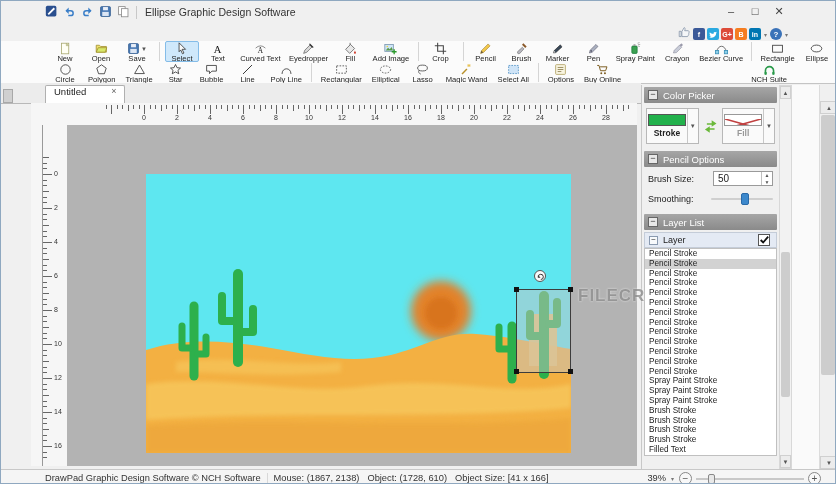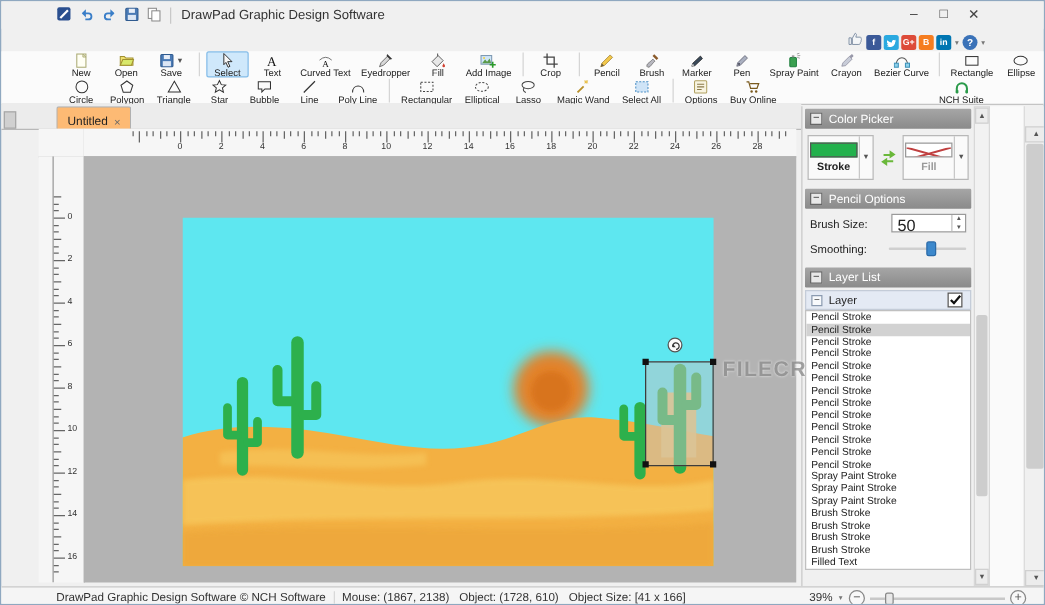--- a/index.html
+++ b/index.html
@@ -34,23 +34,23 @@
   .tbtn{display:flex;flex-direction:column;align-items:center;justify-content:flex-start;
      padding:0 3px;min-width:26px;border:1px solid transparent;border-radius:2px;margin:0 1px;}
   .tbtn.active{background:#cfe8fb;border:1px solid #84bce8;}
   .ticon{height:13px;display:flex;align-items:center;}
   .tlabel{font-size:7.6px;color:#222;white-space:nowrap;line-height:8px;}
   .tgsep{width:1px;background:#d5d5d5;margin:1px 4px;}
   .ddc{font-size:6px;color:#555;margin-left:1px;}
   .suitebtn{margin-left:auto;margin-right:44px;}
   
   .tabbar{left:0;top:82px;width:640px;height:20px;background:#ececec;border-bottom:1px solid #b8b8b8;}
-  .tab{position:absolute;left:44px;top:2px;height:17px;padding:0 8px;background:#fdba74;
+  .tab{position:absolute;left:44px;top:2px;height:17px;padding:0 8px;background:#ffffff;
      border:1px solid #b0b0b0;border-bottom:none;border-radius:2px 2px 0 0;
-     display:flex;align-items:flex-end;gap:5px;font-size:9.5px;color:#222;}
+     display:flex;align-items:flex-start;gap:25px;font-size:9.5px;color:#222;}
   .tabclose{font-size:9px;color:#666;}
   .tabcorner{position:absolute;left:2px;top:6px;width:8px;height:12px;background:#d0d0d0;border:1px solid #a8a8a8;}
   
   .corner{left:30px;top:102px;width:36px;height:22px;background:#f6f6f6;border-right:1px solid #c0c0c0;border-bottom:1px solid #b0b0b0;}
   .hruler{left:66px;top:102px;width:570px;height:22px;background:#f6f6f6;border-bottom:1px solid #b0b0b0;overflow:hidden;}
   .vruler{left:30px;top:124px;width:36px;height:341px;background:#f6f6f6;border-right:1px solid #b0b0b0;overflow:hidden;}
   .htick{position:absolute;top:2px;width:1px;background:#666;}
   .vtick{position:absolute;left:12px;height:1px;background:#666;}
   .hlab{position:absolute;top:11px;width:16px;text-align:center;font-size:7px;color:#333;}
   .vlab{position:absolute;left:23px;width:12px;font-size:7px;color:#333;}
@@ -72,21 +72,21 @@
   .collapsebox{width:10px;height:10px;background:#e8e8e8;border:1px solid #666;color:#333;font-size:9px;
      line-height:7px;text-align:center;box-sizing:border-box;}
   .cpbody{display:flex;align-items:center;gap:4px;padding:5px 4px;}
   .swatchbtn{width:56px;height:34px;background:#fafafa;border:1px solid #b8b8b8;display:flex;}
   .swmain{flex:1;display:flex;flex-direction:column;align-items:center;justify-content:center;gap:2px;}
   .swrect{width:38px;height:12px;box-sizing:border-box;border:1px solid #555;}
   .swlabel{font-size:8.5px;color:#222;font-weight:bold;}
   .swdd{width:10px;border-left:1px solid #c8c8c8;display:flex;align-items:center;justify-content:center;font-size:6px;color:#555;}
   .porow{display:flex;align-items:center;padding:4px 6px 2px 6px;font-size:9px;color:#222;}
   .spin{margin-left:auto;width:60px;height:15px;background:#fff;border:1px solid #9a9a9a;display:flex;box-sizing:border-box;}
-  .spinval{flex:1;font-size:13px;padding:1px 0 0 4px;}
+  .spinval{flex:1;font-size:10px;padding:1px 0 0 4px;}
   .spinarrows{width:10px;border-left:1px solid #c0c0c0;display:flex;flex-direction:column;}
   .spinarrows span{flex:1;font-size:5px;color:#555;text-align:center;line-height:6px;}
   .slider{margin-left:auto;width:62px;height:14px;position:relative;}
   .slidertrack{position:absolute;left:0;right:0;top:6px;height:2px;background:#cfcfcf;border-radius:1px;}
   .sliderthumb{position:absolute;left:30px;top:1px;width:8px;height:12px;background:#3c88cc;border:1px solid #2a6aa8;border-radius:2px;box-sizing:border-box;}
   .layerhead{margin:2px 2px 0 2px;height:16px;background:#e4eaf4;border:1px solid #c4ccd8;display:flex;align-items:center;
      gap:5px;padding-left:4px;font-size:9px;color:#222;box-sizing:border-box;}
   .chk{margin-left:auto;margin-right:6px;width:12px;height:12px;background:#fff;border:1px solid #555;box-sizing:border-box;}
   .layerlist{margin:0 2px;background:#fff;border:1px solid #c0c0c0;height:206px;overflow:hidden;}
   .lrow{height:9.8px;line-height:9.8px;font-size:8.2px;color:#222;padding-left:4px;white-space:nowrap;}
@@ -142,21 +142,21 @@
           </svg>
         </span>
         <span class="qicon">
           <svg width="13" height="13" viewBox="0 0 16 16">
             <rect x="2" y="2" width="8" height="10" fill="#fff" stroke="#888"></rect>
             <rect x="5.5" y="4.5" width="8" height="10" fill="#fff" stroke="#888"></rect>
           </svg>
         </span>
       </div>
     <div class="tsep"></div>
-    <div class="wtitle">DrawPad Graphic Design Software</div>
+    <div class="wtitle">Ellipse Graphic Design Software</div>
     <div class="wctrls">
         <span class="wc">–</span>
         <span class="wc">□</span>
         <span class="wc">✕</span>
       </div>
   </div>
 
   <div class="social" id="socialrow">
       <span><svg width="13" height="13" viewBox="0 0 16 16">
           <path d="M1.5 6.5h2.3V13H1.5zM4.8 13V6.8L7.5 2c.9.1 1.5.8 1.2 2l-.5 1.8h4.2c.9 0 1.4.9 1 1.7.5.6.4 1.5-.2 1.9.3.7 0 1.5-.6 1.8.2 1-.5 1.8-1.4 1.8z" fill="#f4f6f8" stroke="#7a8aa0" stroke-width=".9"></path>

